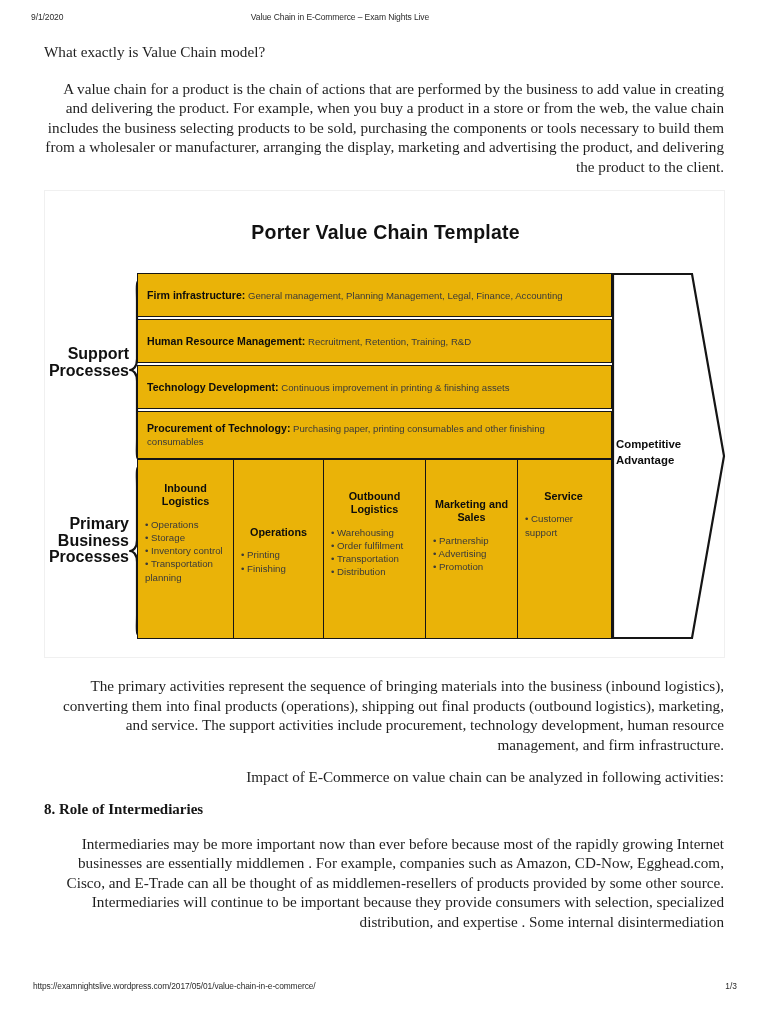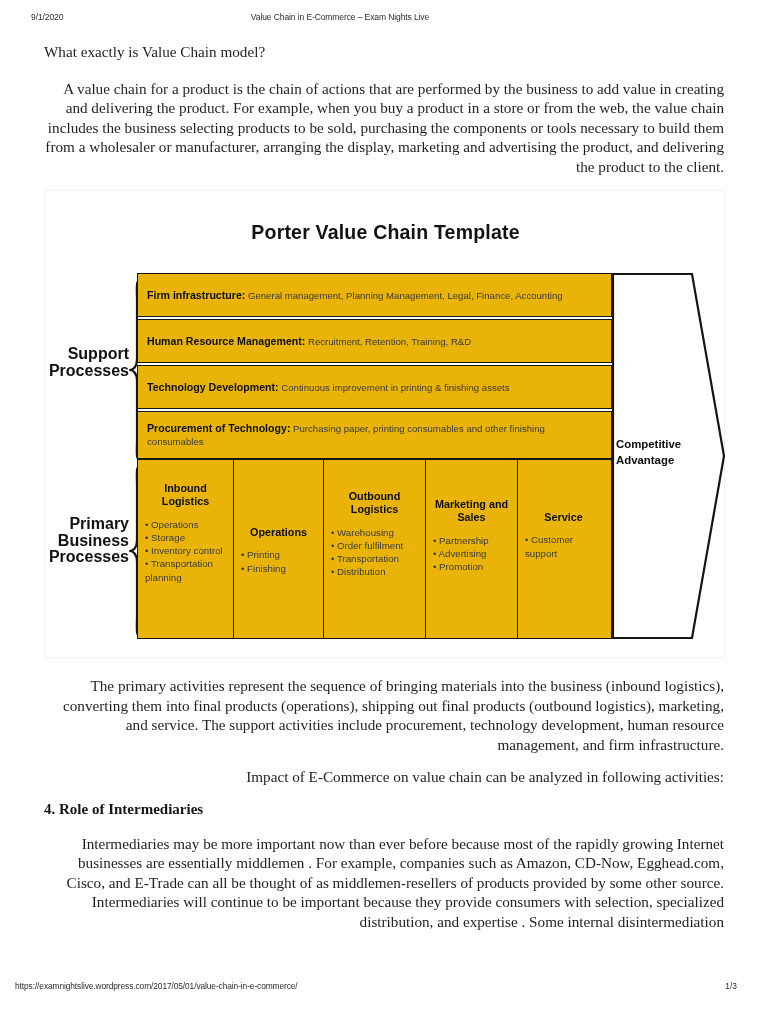--- a/index.html
+++ b/index.html
@@ -221,21 +221,21 @@
   .page-footer {
     position: absolute;
     left: 0;
     bottom: 29px;
     width: 768px;
     height: 14px;
     font-family: "Liberation Sans", sans-serif;
     font-size: 8.4px;
     color: #2b2b2b;
   }
-  .page-footer .ft-url   { position: absolute; left: 15px;  top: 0; letter-spacing: -0.1px;}
+  .page-footer .ft-url   { position: absolute; left: 33px;  top: 0; letter-spacing: -0.1px;}
   .page-footer .ft-page  { position: absolute; right: 31px; top: 0; }
 </style>
 </head>
 <body>
 
 <div class="page-header">
   <span class="hdr-date">9/1/2020</span>
   <span class="hdr-title">Value Chain in E-Commerce – Exam Nights Live</span>
 </div>
 
@@ -333,33 +333,33 @@
         <div class="pcol-title" style="margin-top:32px;">Marketing and
 Sales</div>
         <div class="pcol-list">
           <div>• Partnership</div>
           <div>• Advertising</div>
           <div>• Promotion</div>
         </div>
       </div>
 
       <div class="pcol" style="width:91px;">
-        <div class="pcol-title" style="margin-top:45px;text-align:center;">Service</div>
+        <div class="pcol-title" style="margin-top:24px;text-align:center;">Service</div>
         <div class="pcol-list">
           <div>• Customer support</div>
         </div>
       </div>
 
     </div>
   </div>
 </div>
 
 <div class="article" style="top:676px;">
   <p class="para">The primary activities represent the sequence of bringing materials into the business (inbound logistics), converting them into final products (operations), shipping out final products (outbound logistics), marketing, and service. The support activities include procurement, technology development, human resource management, and firm infrastructure.</p>
   <p class="para">Impact of E-Commerce on value chain can be analyzed in following activities:</p>
-  <p class="subhead">4. Role of Intermediaries</p>
+  <p class="subhead">8. Role of Intermediaries</p>
   <p class="para">Intermediaries may be more important now than ever before because most of the rapidly growing Internet businesses are essentially middlemen . For example, companies such as Amazon, CD-Now, Egghead.com, Cisco, and E-Trade can all be thought of as middlemen-resellers of products provided by some other source. Intermediaries will continue to be important because they provide consumers with selection, specialized distribution, and expertise . Some internal disintermediation</p>
 </div>
 
 <div class="page-footer">
   <span class="ft-url">https://examnightslive.wordpress.com/2017/05/01/value-chain-in-e-commerce/</span>
   <span class="ft-page">1/3</span>
 </div>
 
 </body></html>

